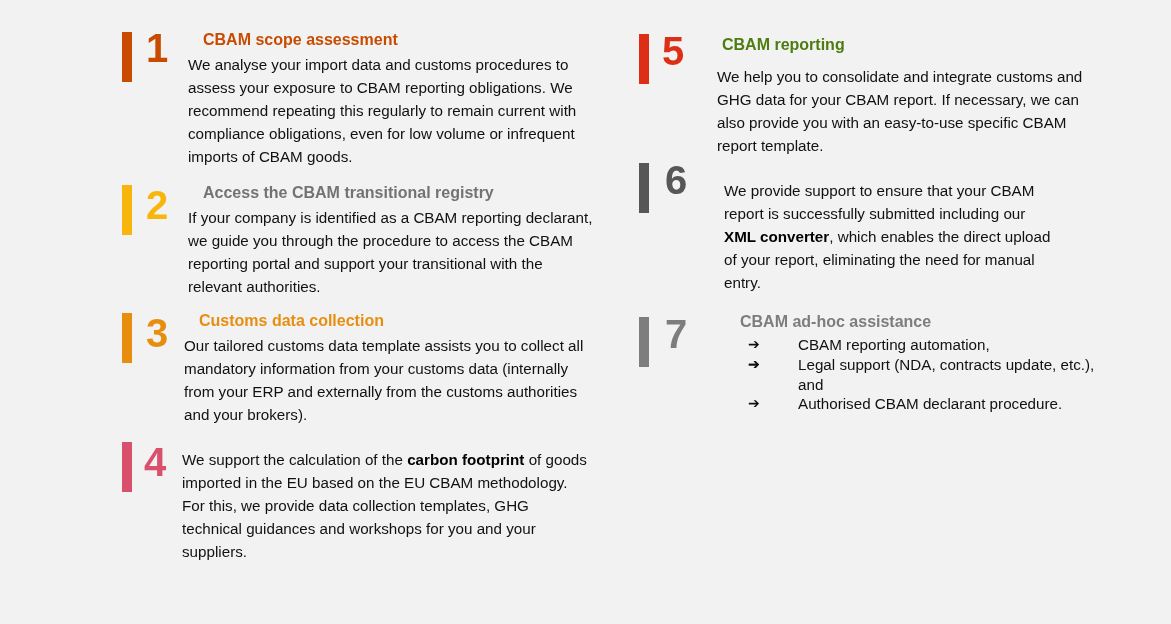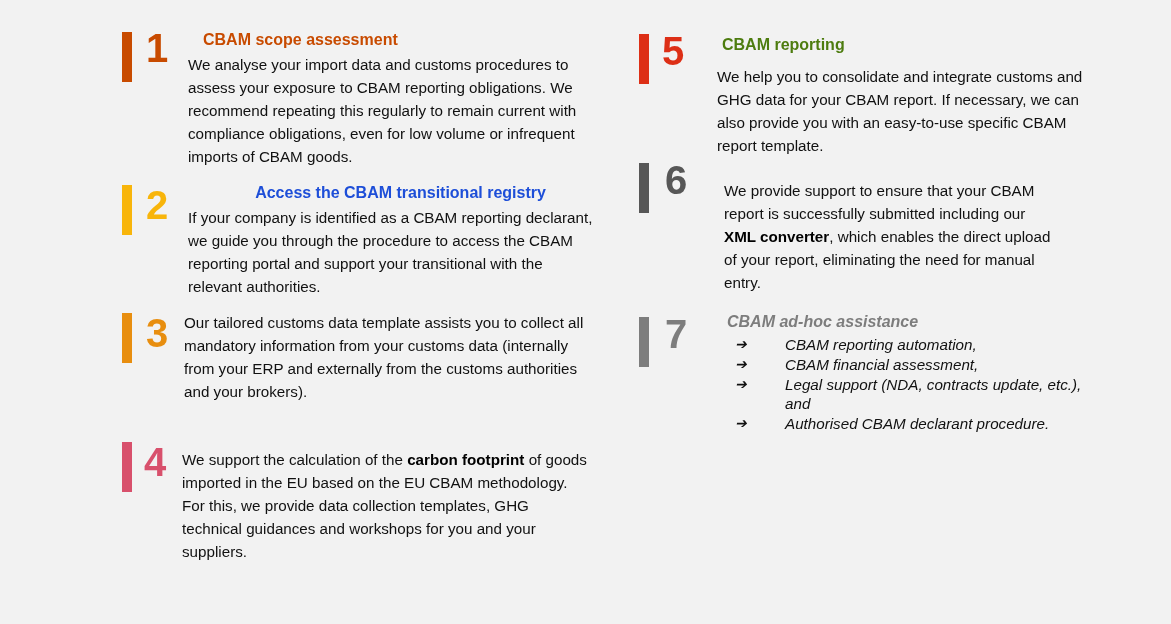--- a/index.html
+++ b/index.html
@@ -75,29 +75,30 @@
   <div class="content" style="left:66px; top:0; width:410px;">
     <h3 class="title" style="color:#c84b00;">CBAM scope assessment</h3>
     <p class="body" style="margin:0;">We analyse your import data and customs procedures to assess your exposure to CBAM reporting obligations. We recommend repeating this regularly to remain current with compliance obligations, even for low volume or infrequent imports of CBAM goods.</p>
   </div>
 </section>
 
 <section class="step" style="left:122px; top:183px; width:480px; height:110px;">
   <div class="bar" style="top:2px; background:#f8b50b;"></div>
   <div class="num" style="left:24px; top:2px; color:#f8b50b;">2</div>
   <div class="content" style="left:66px; top:0; width:410px;">
-    <h3 class="title" style="color:#1d4ed8;text-align:center;">Access the CBAM transitional registry</h3>
+    <h3 class="title" style="color:#737373;">Access the CBAM transitional registry</h3>
     <p class="body" style="margin:0;">If your company is identified as a CBAM reporting declarant, we guide you through the procedure to access the CBAM reporting portal and support your transitional with the relevant authorities.</p>
   </div>
 </section>
 
 <section class="step" style="left:122px; top:311px; width:480px; height:110px;">
   <div class="bar" style="top:2px; background:#e88e0f;"></div>
   <div class="num" style="left:24px; top:2px; color:#e88e0f;">3</div>
   <div class="content" style="left:62px; top:0; width:410px;">
+    <h3 class="title" style="color:#e88e0f;">Customs data collection</h3>
     <p class="body" style="margin:0;">Our tailored customs data template assists you to collect all mandatory information from your customs data (internally from your ERP and externally from the customs authorities and your brokers).</p>
   </div>
 </section>
 
 <section class="step" style="left:122px; top:448px; width:480px; height:130px;">
   <div class="bar" style="top:-6px; background:#d8506c;"></div>
   <div class="num" style="left:22px; top:-6px; color:#d8506c;">4</div>
   <div class="content" style="left:60px; top:0; width:410px;">
     <p class="body" style="margin:0;"><span>We support the calculation of the </span><b>carbon footprint</b><span> of goods imported in the EU based on the EU CBAM methodology. For this, we provide data collection templates, GHG technical guidances and workshops for you and your suppliers.</span></p>
   </div>
@@ -116,22 +117,22 @@
   <div class="bar" style="top:-1px; background:#575757;"></div>
   <div class="num" style="left:26px; top:-4px; color:#575757;">6</div>
   <div class="content" style="left:70px; top:0; width:360px;">
     <p class="body" style="margin:15px;"><span>We provide support to ensure that your CBAM report is successfully submitted including our </span><b>XML converter</b><span>, which enables the direct upload of your report, eliminating the need for manual entry.</span></p>
   </div>
 </section>
 
 <section class="step" style="left:639px; top:312px; width:480px; height:130px;">
   <div class="bar" style="top:5px; background:#7d7d7d;"></div>
   <div class="num" style="left:26px; top:2px; color:#7d7d7d;">7</div>
-  <div class="content" style="left:73px; top:0; width:380px;font-style:italic;">
+  <div class="content" style="left:86px; top:0; width:380px;">
     <h3 class="title" style="color:#7d7d7d;">CBAM ad-hoc assistance</h3>
     <ul class="arrow-list">
       <li><span class="arrow">➔</span><span>CBAM reporting automation,</span></li>
-      <li><span class="arrow">➔</span><span>CBAM financial assessment,</span></li>
+      <li><span class="arrow">➔</span></li>
       <li><span class="arrow">➔</span><span>Legal support (NDA, contracts update, etc.), and</span></li>
       <li><span class="arrow">➔</span><span>Authorised CBAM declarant procedure.</span></li>
     </ul>
   </div>
 </section>
 
 </body></html>

